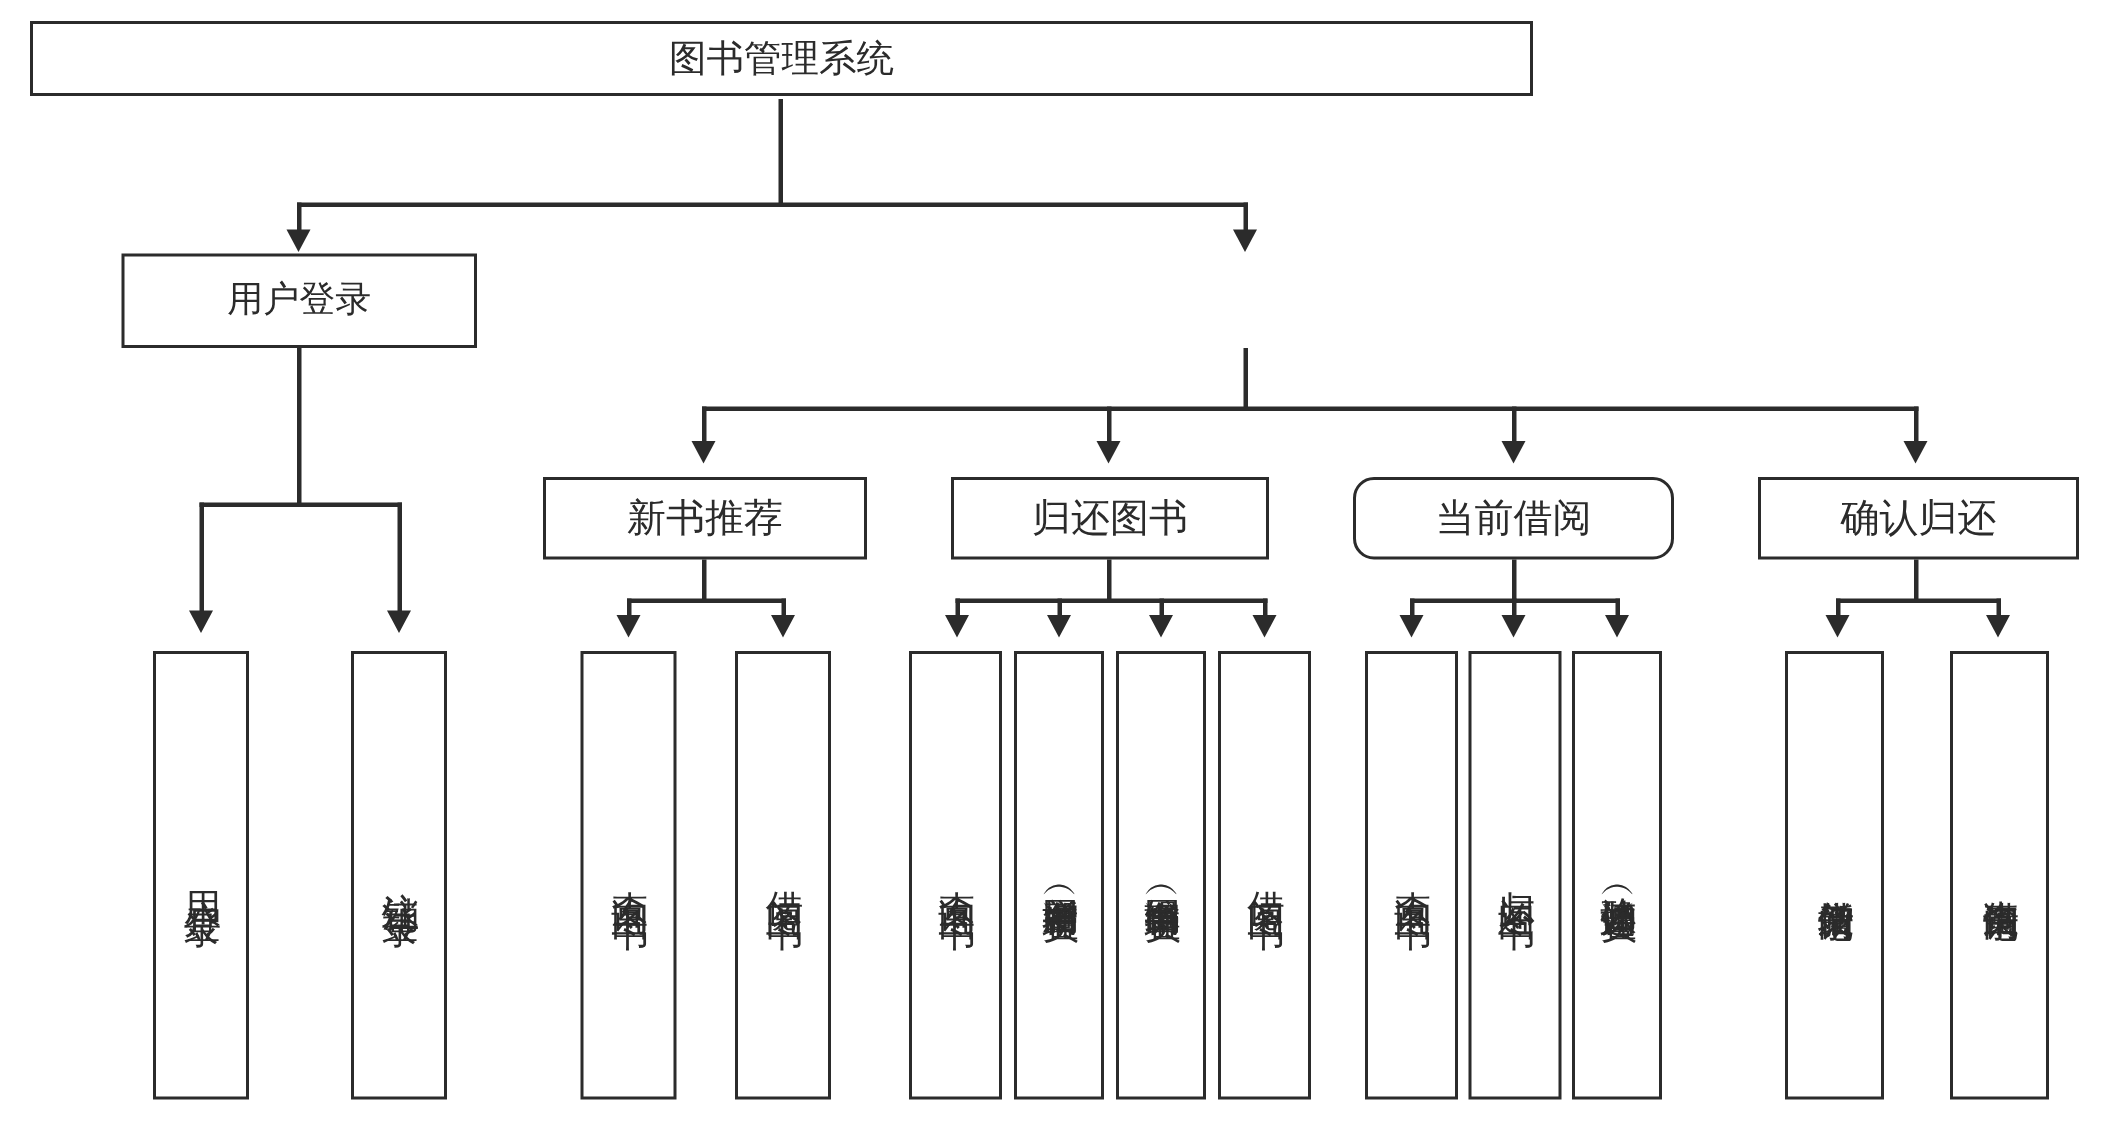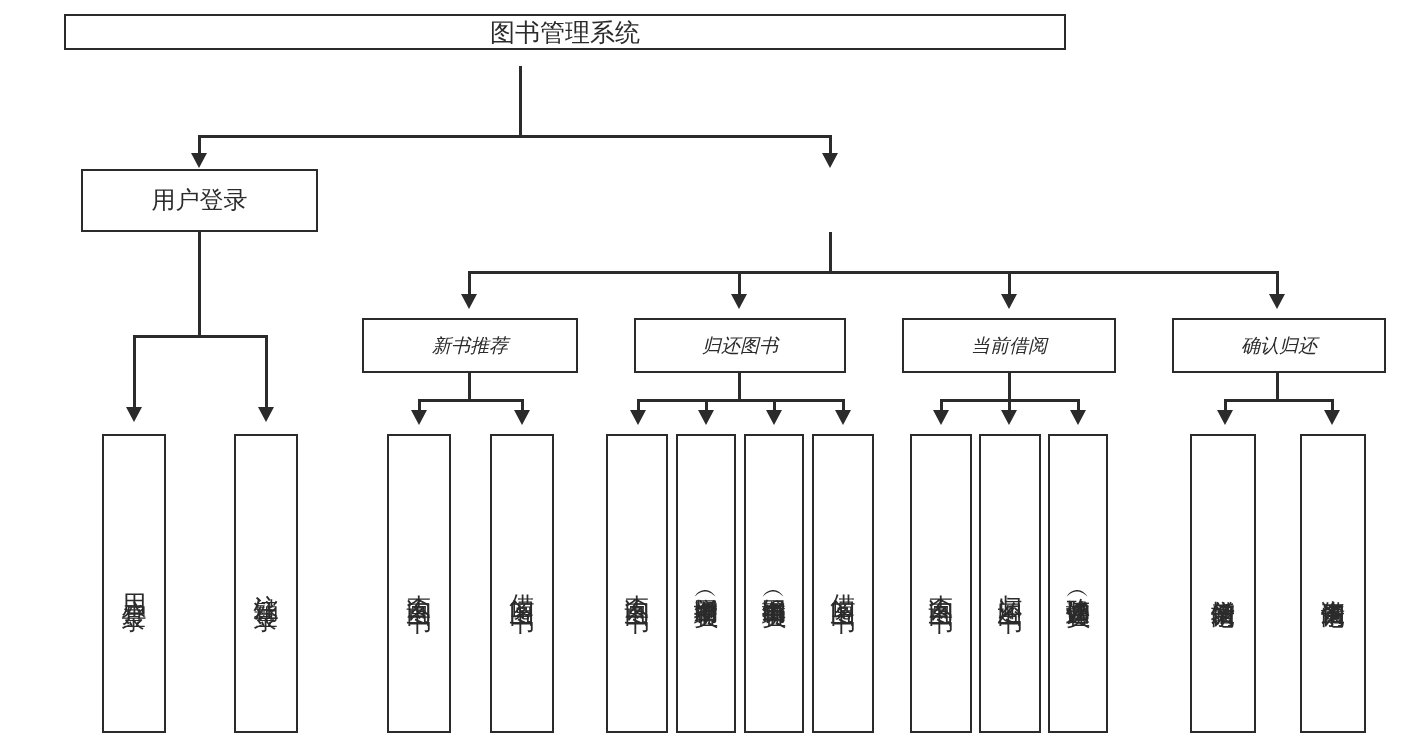--- a/index.html
+++ b/index.html
@@ -23,21 +23,21 @@
     background:#ffffff;
     display:flex;
     align-items:center;
     justify-content:center;
     text-align:center;
     line-height:1.12;
     color:#2b2b2b;
   }
   .node.root{font-size:25px;}
   .node.lvl2{font-size:24px;}
-  .node.lvl3{font-size:19px;font-style:italic;}
+  .node.lvl3{font-size:26px;}
   
   .node.leaf{
     font-size:25px;
     padding:4px 0;
     align-items:center;
   }
   .vtext{
     writing-mode:vertical-rl;
     text-orientation:upright;
     letter-spacing:5px;
@@ -67,21 +67,21 @@
     letter-spacing:0.5px;
     white-space:nowrap;
     user-select:none;
   }
 </style>
 </head>
 <body>
 
 <div id="canvas">
 
-  <div class="node root" style="left:20px;top:14px;width:1002px;height:36px;margin-left:44px;">
+  <div class="node root" style="left:20px;top:14px;width:1002px;height:50px;">
     <span>图书管理系统</span>
   </div>
 
   <div class="ln v" style="left:519px;top:66px;width:3px;height:71px;"></div>
 
   <div class="ln h" style="left:198px;top:135px;width:634px;height:3px;"></div>
 
   <div class="ln v" style="left:198px;top:135px;width:3px;height:22px;"></div>
   <div class="arrow" style="left:191px;top:153px;"></div>
   <div class="ln v" style="left:829px;top:135px;width:3px;height:22px;"></div>
@@ -108,21 +108,21 @@
   <div class="arrow" style="left:1001px;top:294px;"></div>
   <div class="ln v" style="left:1276px;top:271px;width:3px;height:27px;"></div>
   <div class="arrow" style="left:1269px;top:294px;"></div>
 
   <div class="node lvl3" style="left:362px;top:318px;width:216px;height:55px;">
     <span>新书推荐</span>
   </div>
   <div class="node lvl3" style="left:634px;top:318px;width:212px;height:55px;">
     <span>归还图书</span>
   </div>
-  <div class="node lvl3" style="left:902px;top:318px;width:214px;height:55px;">
+  <div class="node lvl3" style="left:902px;top:318px;width:214px;height:55px;border-radius:14px;">
     <span>当前借阅</span>
   </div>
   <div class="node lvl3" style="left:1172px;top:318px;width:214px;height:55px;">
     <span>确认归还</span>
   </div>
 
   <div class="ln v" style="left:468px;top:373px;width:3px;height:28px;"></div>
   <div class="ln h" style="left:418px;top:399px;width:106px;height:3px;"></div>
   <div class="ln v" style="left:418px;top:399px;width:3px;height:14px;"></div>
   <div class="arrow" style="left:411px;top:410px;"></div>

